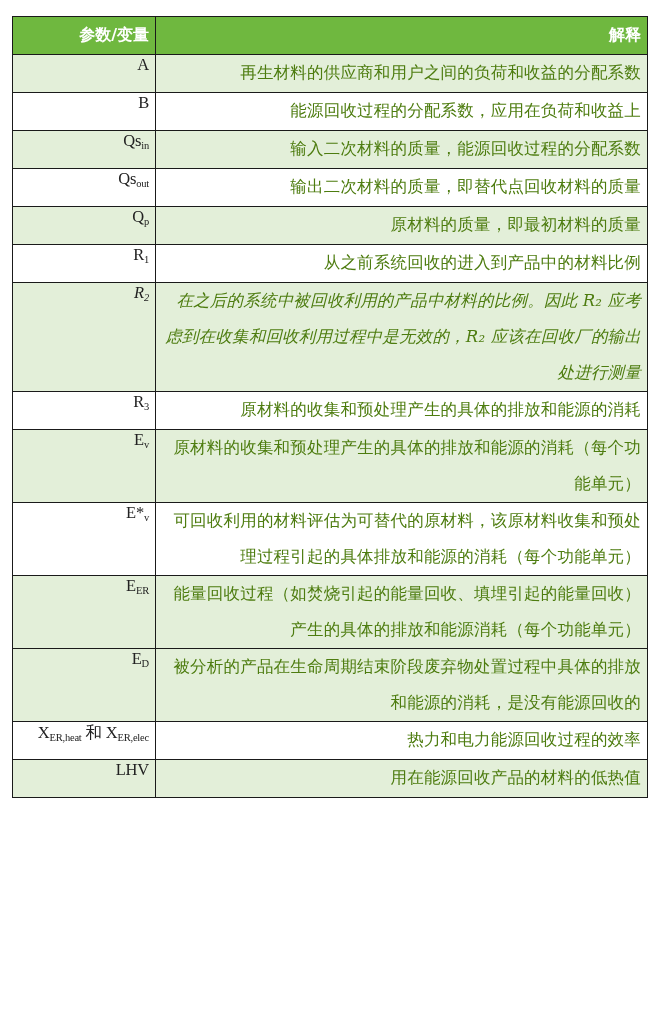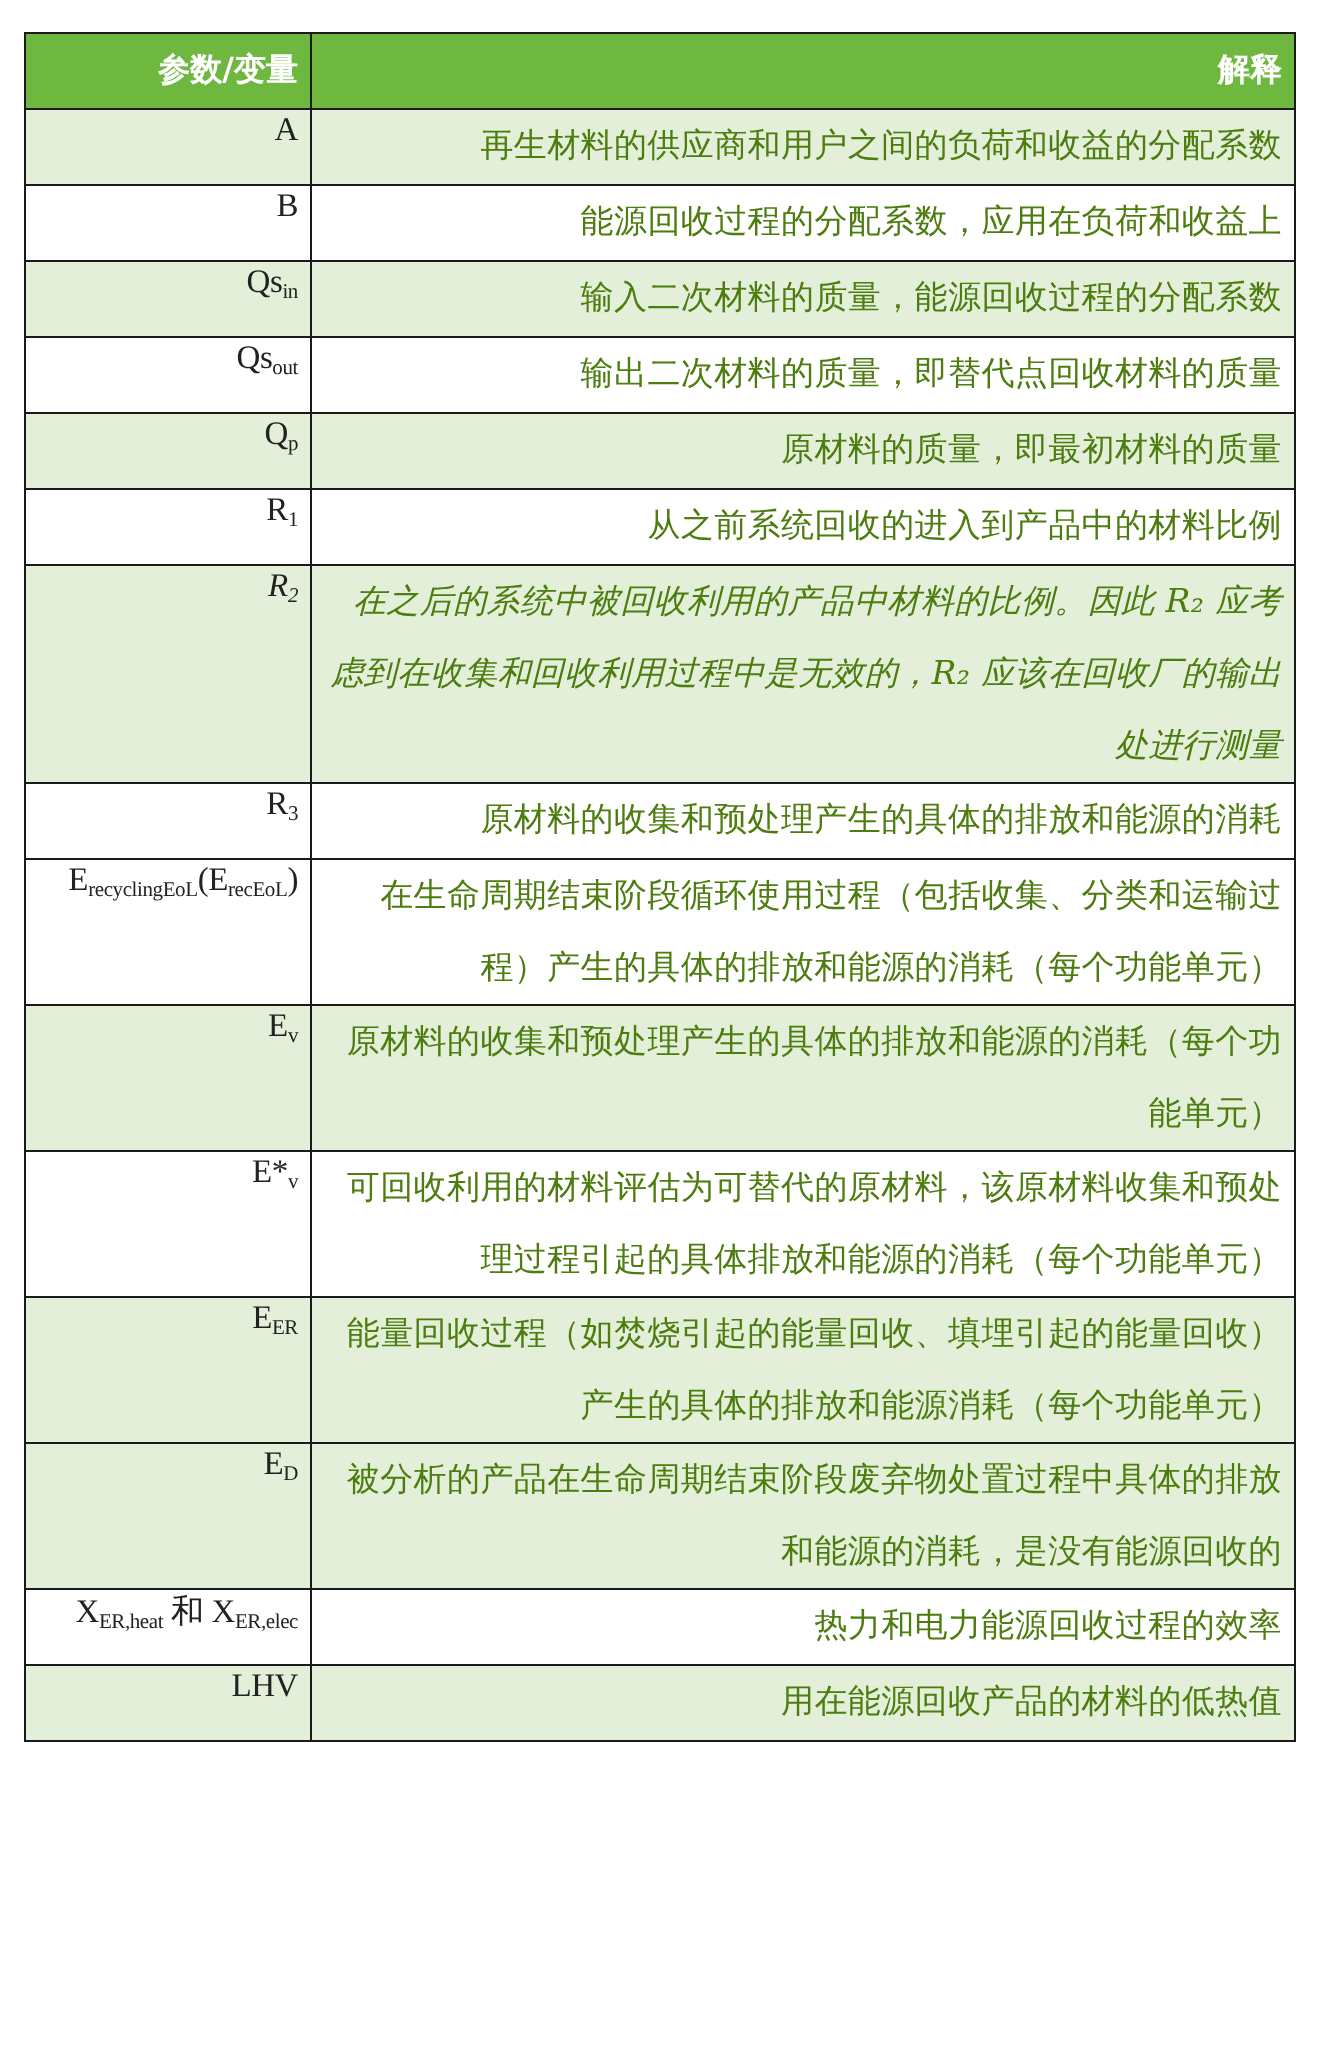--- a/index.html
+++ b/index.html
@@ -69,24 +69,20 @@
     <td class="desc">从之前系统回收的进入到产品中的材料比例</td>
   </tr>
       <tr class="shade h3">
     <td class="param"><span>R</span><sub>2</sub><span></span><span></span><sub></sub><span></span></td>
     <td class="desc">在之后的系统中被回收利用的产品中材料的比例。因此 R₂ 应考虑到在收集和回收利用过程中是无效的，R₂ 应该在回收厂的输出处进行测量</td>
   </tr>
       <tr class="plain h1">
     <td class="param"><span>R</span><sub>3</sub><span></span><span></span><sub></sub><span></span></td>
     <td class="desc">原材料的收集和预处理产生的具体的排放和能源的消耗</td>
   </tr>
-      <tr class="plain h2">
-    <td class="param"><span>E</span><sub>recyclingEoL</sub><span>(</span><span>E</span><sub>recEoL</sub><span>)</span></td>
-    <td class="desc">在生命周期结束阶段循环使用过程（包括收集、分类和运输过程）产生的具体的排放和能源的消耗（每个功能单元）</td>
-  </tr>
       <tr class="shade h2">
     <td class="param"><span>E</span><sub>v</sub><span></span><span></span><sub></sub><span></span></td>
     <td class="desc">原材料的收集和预处理产生的具体的排放和能源的消耗（每个功能单元）</td>
   </tr>
       <tr class="plain h2">
     <td class="param"><span>E*</span><sub>v</sub><span></span><span></span><sub></sub><span></span></td>
     <td class="desc">可回收利用的材料评估为可替代的原材料，该原材料收集和预处理过程引起的具体排放和能源的消耗（每个功能单元）</td>
   </tr>
       <tr class="shade h2">
     <td class="param"><span>E</span><sub>ER</sub><span></span><span></span><sub></sub><span></span></td>

